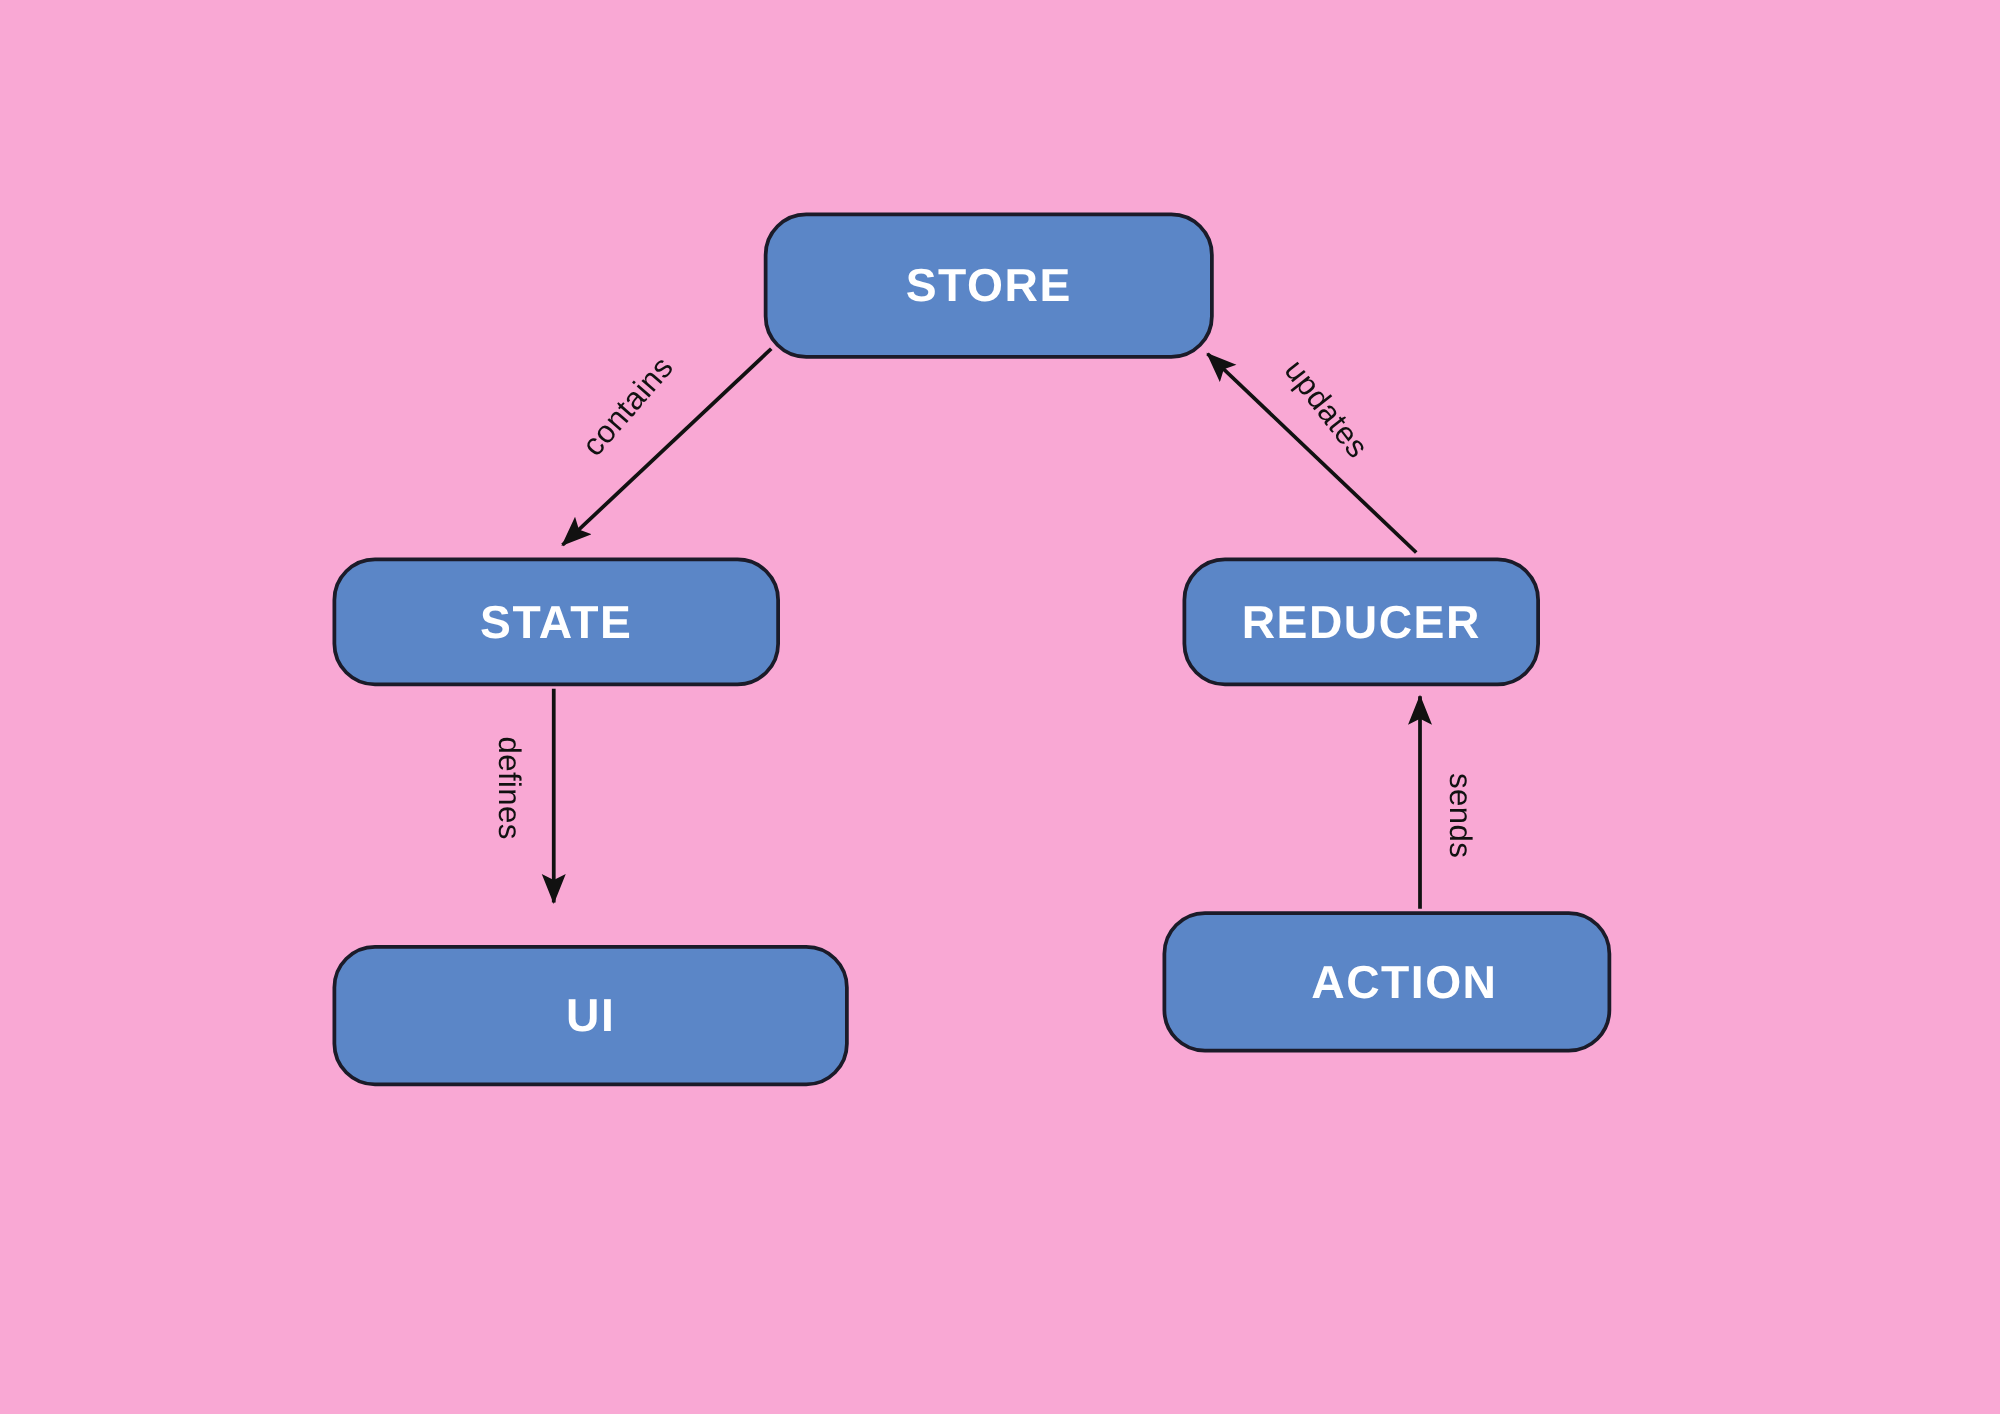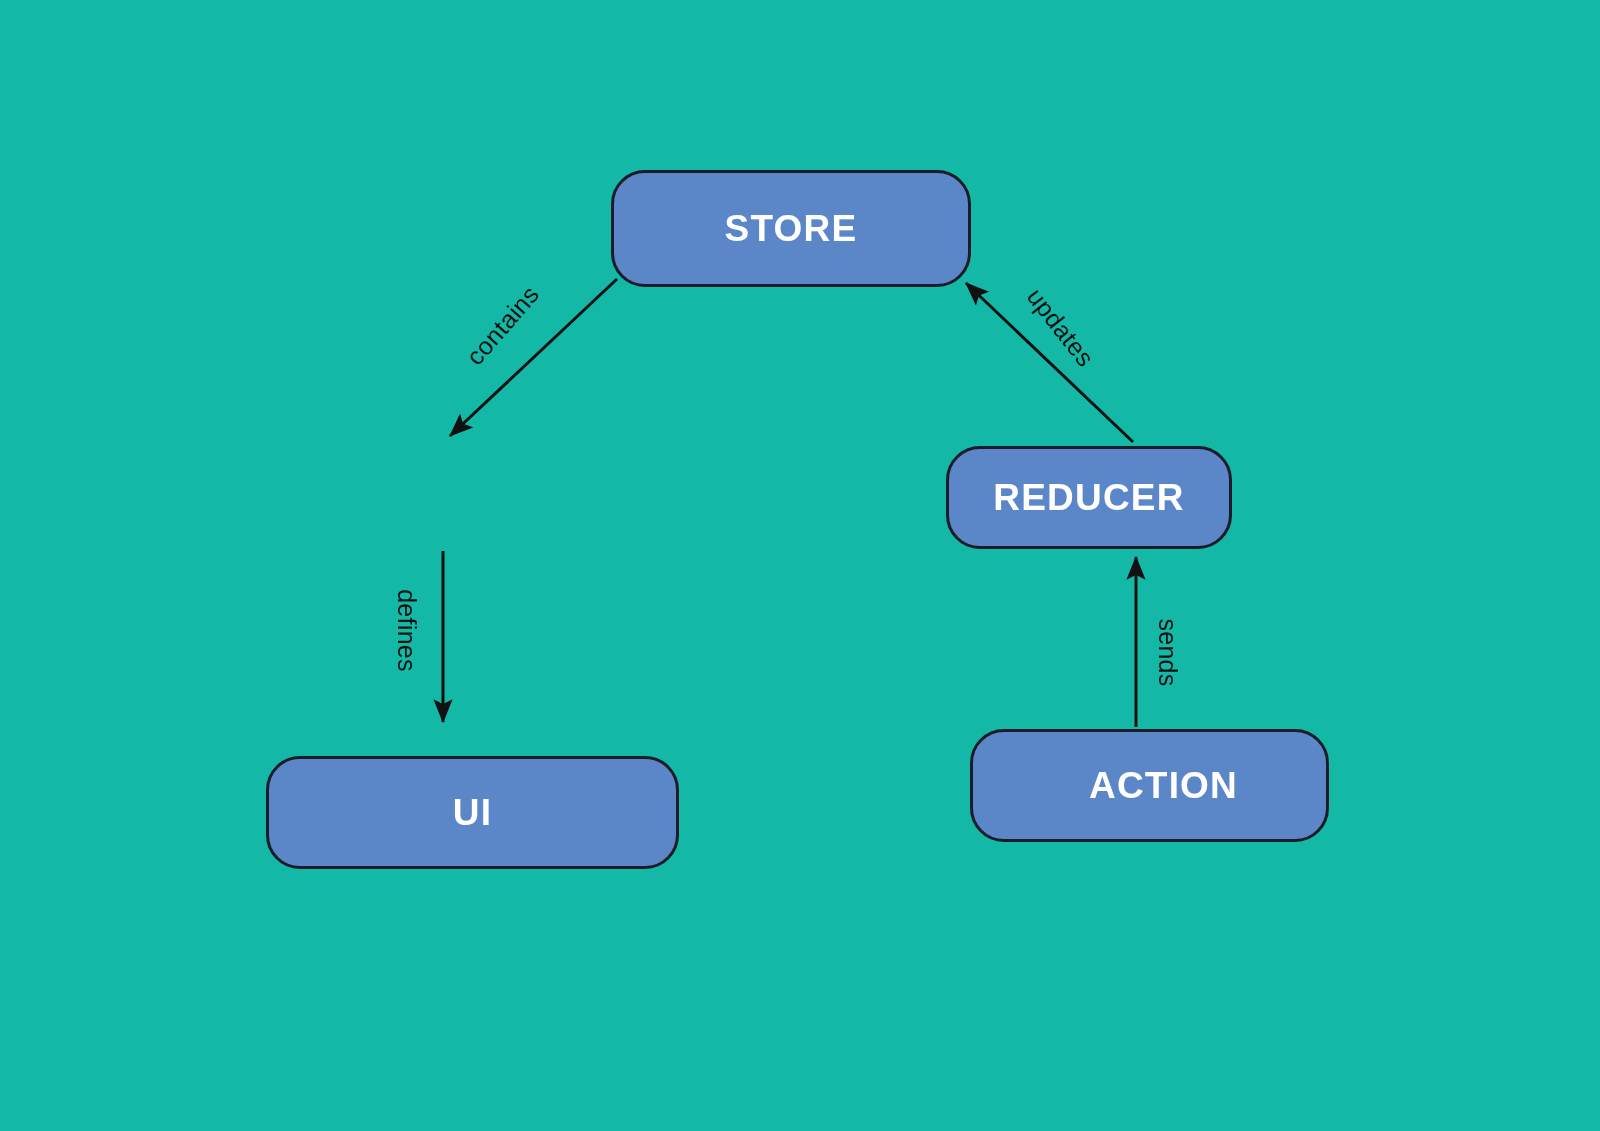--- a/index.html
+++ b/index.html
@@ -7,21 +7,21 @@
     padding: 0;
     background: #ffffff;
   }
   body {
     font-family: "Liberation Sans", sans-serif;
   }
   #canvas {
     position: relative;
     width: 1600px;
     height: 1131px;
-    background: #14b8a6;
+    background: #f9a8d4;
     overflow: hidden;
   }
   #edges {
     position: absolute;
     left: 0;
     top: 0;
     width: 1600px;
     height: 1131px;
   }
   .node {
@@ -49,21 +49,21 @@
     font-weight: normal;
     letter-spacing: 0.3px;
     white-space: nowrap;
     line-height: 1;
     transform-origin: 50% 50%;
   }
   #node-store   { left: 611px;  top: 170px; width: 360px; height: 117px; }
   #node-state   { left: 266px;  top: 446px; width: 358px; height: 103px; }
   #node-reducer { left: 946px;  top: 446px; width: 286px; height: 103px; }
   #node-ui      { left: 266px;  top: 756px; width: 413px; height: 113px; }
-  #node-action  { left: 970px;  top: 729px; width: 359px; height: 113px; }
+  #node-action  { left: 930px;  top: 729px; width: 359px; height: 113px; }
 
   #node-action .node-label { transform: translateX(14px); }
 
   #label-contains { left: 455px;  top: 313px; transform: rotate(-49deg); }
   #label-updates  { left: 1015px; top: 315px; transform: rotate(52deg); }
   #label-defines  { left: 365px;  top: 618px; transform: rotate(90deg); }
   #label-sends    { left: 1133px; top: 640px; transform: rotate(90deg); }
 </style>
 </head>
 <body>
@@ -83,20 +83,23 @@
 
     <line x1="443" y1="551" x2="443" y2="722" stroke="#111111" stroke-width="3" marker-end="url(#arrowhead)"></line>
 
     <line x1="1136" y1="727" x2="1136" y2="557" stroke="#111111" stroke-width="3" marker-end="url(#arrowhead)"></line>
   </svg>
 
   <div class="node" id="node-store">
     <span class="node-label">STORE</span>
   </div>
 
+  <div class="node" id="node-state">
+    <span class="node-label">STATE</span>
+  </div>
 
   <div class="node" id="node-reducer">
     <span class="node-label">REDUCER</span>
   </div>
 
   <div class="node" id="node-ui">
     <span class="node-label">UI</span>
   </div>
 
   <div class="node" id="node-action">

